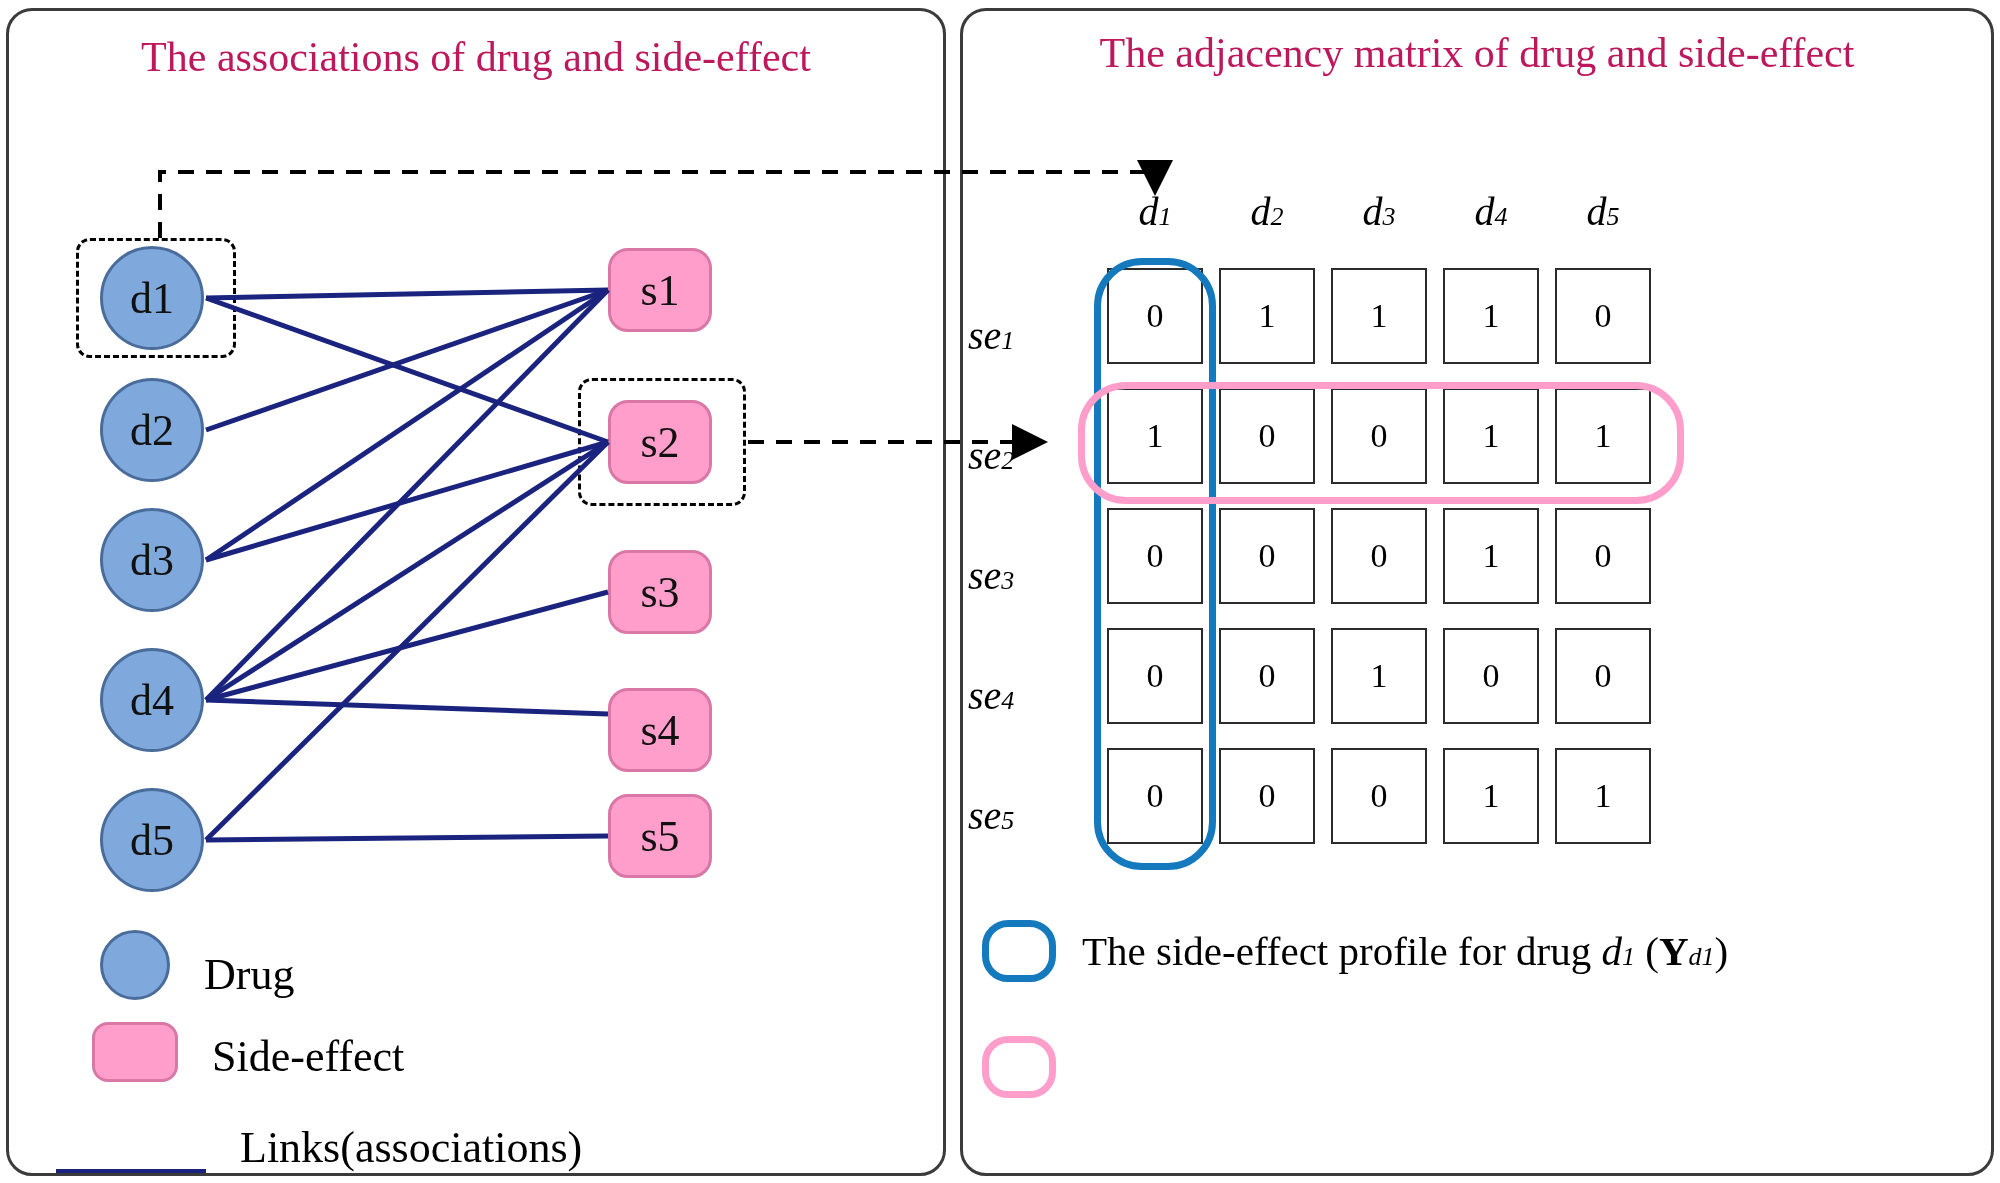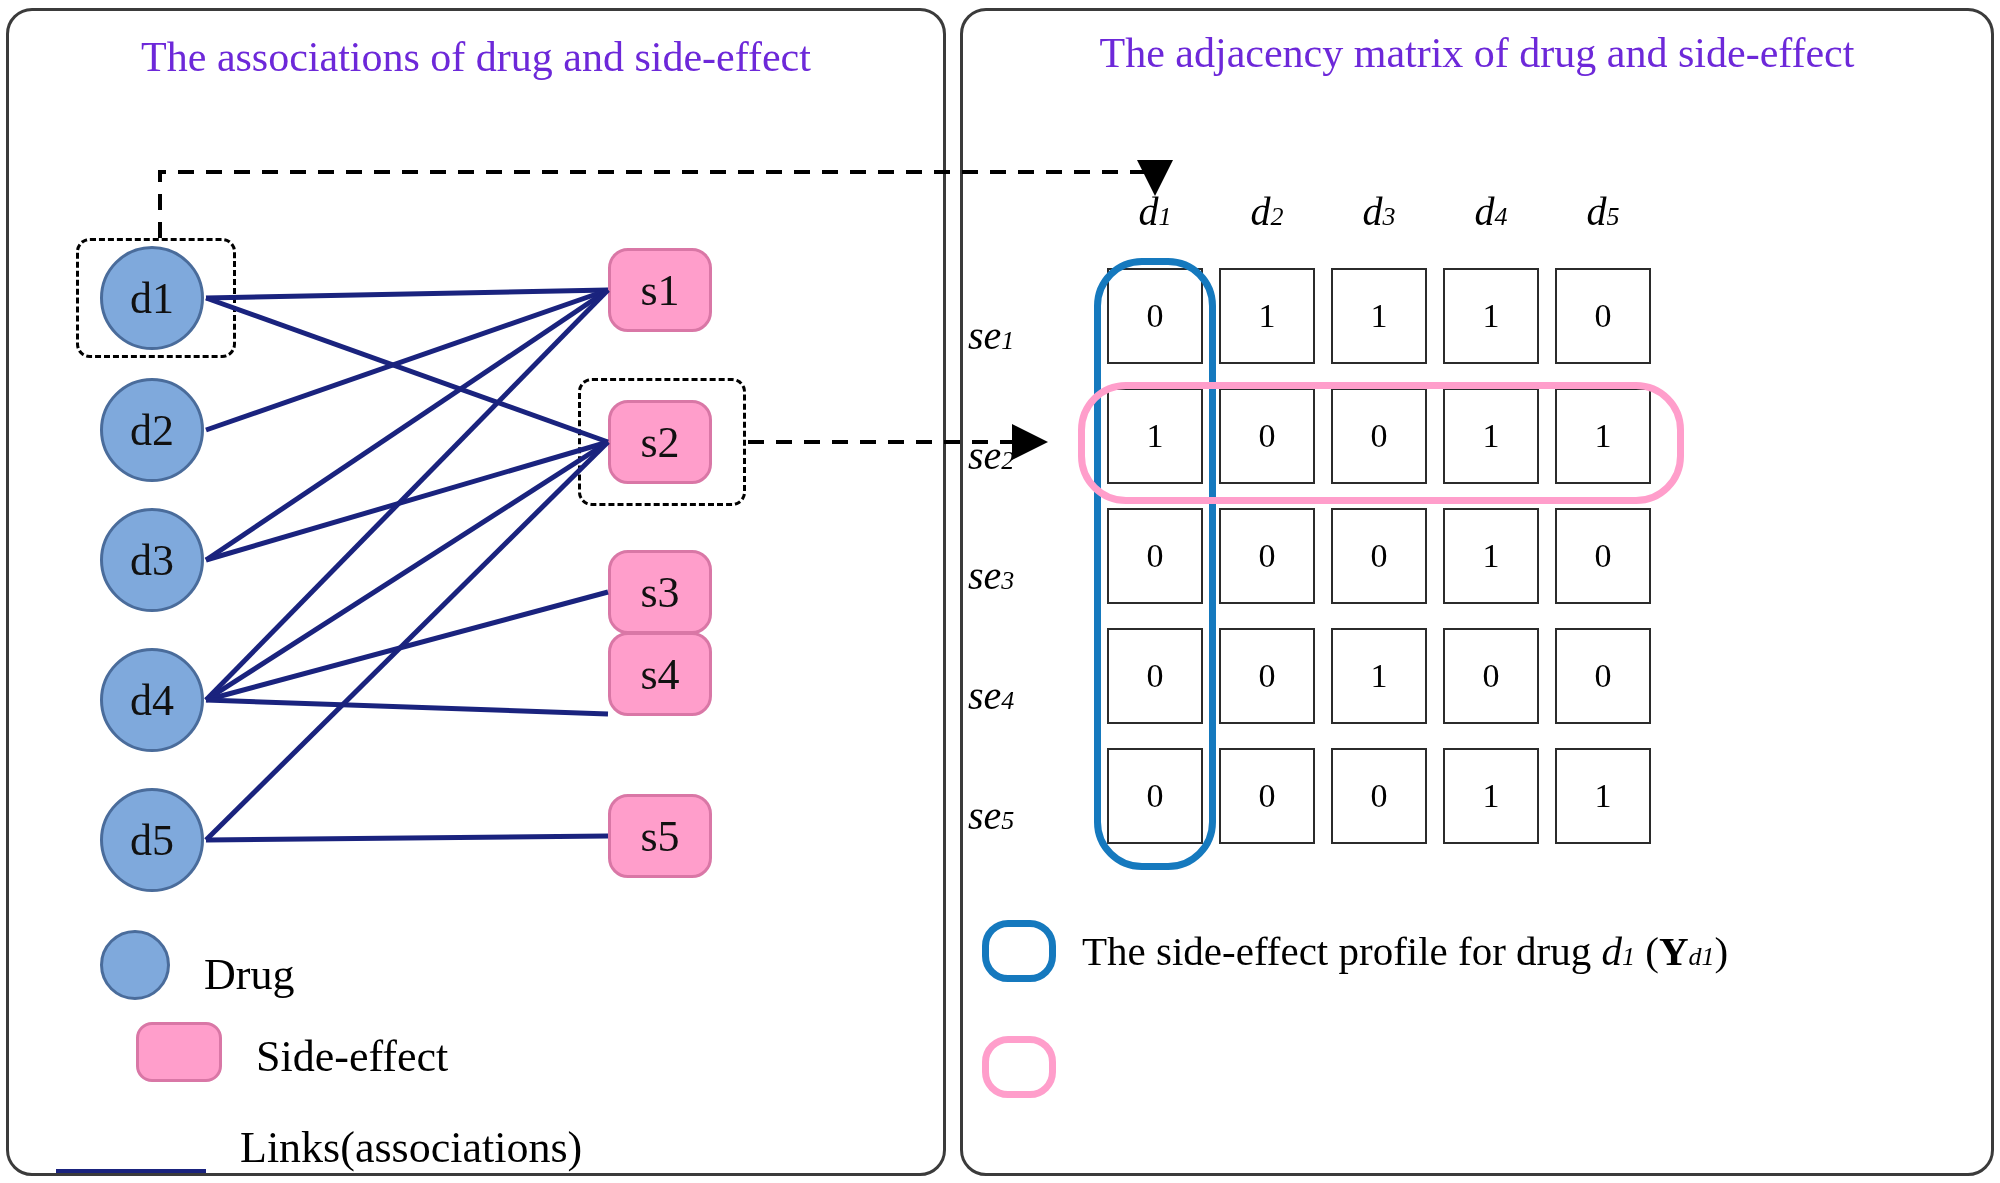--- a/index.html
+++ b/index.html
@@ -30,21 +30,21 @@
     box-sizing: border-box;
   }
   #left-panel  { left: 6px;   top: 8px;  width: 940px;  height: 1168px; }
   #right-panel { left: 960px; top: 8px;  width: 1034px; height: 1168px; }
 
   .panel-title {
     position: absolute;
     text-align: center;
     font-size: 42px;
     line-height: 1.28;
-    color: #6d28d9;
+    color: #be185d;
     left: 0;
     width: 100%;
     box-sizing: border-box;
     padding: 0 18px;
   }
   #left-title  { top: 20px; }
   #right-title { top: 16px; }
 
   
   .node {
@@ -215,32 +215,32 @@
 
   <div class="node se-node" style="left:608px; top:248px;">
     <span>s1</span>
   </div>
   <div class="node se-node" style="left:608px; top:400px;">
     <span>s2</span>
   </div>
   <div class="node se-node" style="left:608px; top:550px;">
     <span>s3</span>
   </div>
-  <div class="node se-node" style="left:608px; top:632px;text-align:right;">
+  <div class="node se-node" style="left:608px; top:688px;text-align:right;">
     <span>s4</span>
   </div>
   <div class="node se-node" style="left:608px; top:794px;">
     <span>s5</span>
   </div>
 
   <div class="legend-row" style="left:100px; top:930px;">
     <div class="legend-swatch-drug"></div>
     <div class="legend-label">Drug</div>
   </div>
-  <div class="legend-row" style="left:92px; top:1022px;margin-left:44px;">
+  <div class="legend-row" style="left:92px; top:1022px;">
     <div class="legend-swatch-se"></div>
     <div class="legend-label">Side-effect</div>
   </div>
   <div class="legend-row" style="left:56px; top:1122px;">
     <div class="legend-swatch-link"></div>
     <div class="legend-label">Links(associations)</div>
   </div>
 
   <div class="panel" id="right-panel">
     <div class="panel-title" id="right-title">

